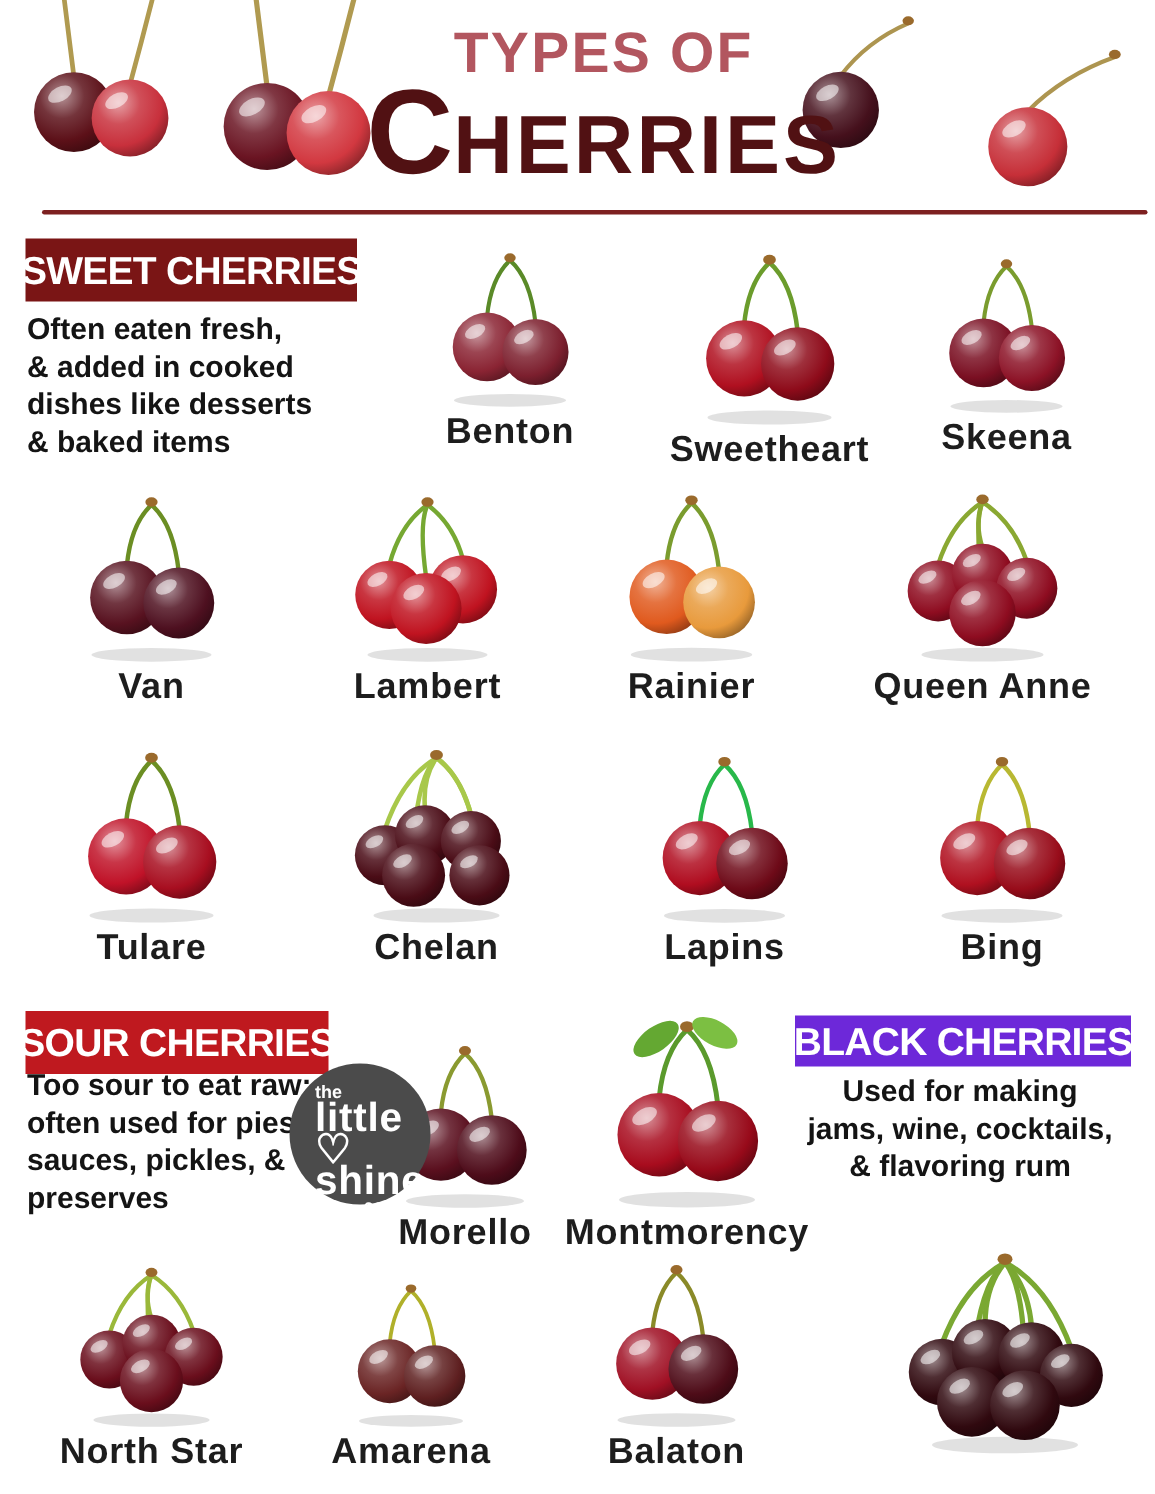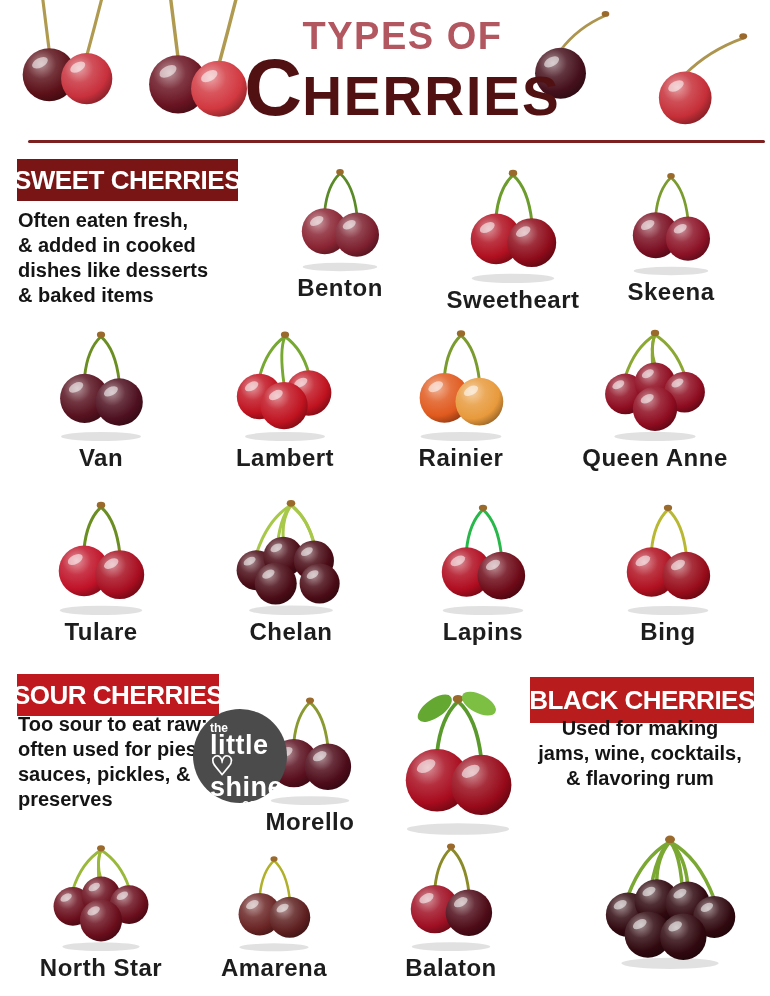--- a/index.html
+++ b/index.html
@@ -15,21 +15,21 @@
   .title-rest{font-size:55px; font-weight:600; letter-spacing:2px;}
   .rule{position:absolute; left:28px; top:140px; width:737px; height:3px; background:#7d2020; border-radius:2px;}
   .decor{position:absolute;}
   
   .banner{
     position:absolute; display:flex; align-items:center; justify-content:center;
     color:#ffffff; font-weight:700; font-size:26px; letter-spacing:-0.5px; white-space:nowrap;
   }
   .banner.sweet{left:17px; top:159px; width:221px; height:42px; background:#7a1515;}
   .banner.sour {left:17px; top:674px; width:202px; height:42px; background:#bf191f;}
-  .banner.black{left:530px; top:677px; width:224px; height:46px; background:#b91c1c;}
+  .banner.black{left:530px; top:677px; width:224px; height:34px; background:#6d28d9;}
   
   .desc{
     position:absolute; font-weight:700; color:#141414; font-size:20px; line-height:25px;
     white-space:pre-line;
   }
   .desc.sweet{left:18px; top:208px; width:225px;}
   .desc.sour {left:18px; top:712px; width:220px;}
   .desc.black{left:524px; top:716px; width:232px; text-align:center;}
   
   .cell{position:absolute; display:flex; flex-direction:column; align-items:center; z-index:1;}
@@ -582,20 +582,21 @@
               <stop offset="70%" stop-color="#980a1a"></stop>
               <stop offset="100%" stop-color="rgb(91,6,16)"></stop>
             </radialGradient>
           </defs>
           <circle cx="44" cy="84" r="27" fill="url(#chg36)"></circle>
           <ellipse cx="34.55" cy="71.85" rx="8.64" ry="4.859999999999999" fill="#ffffff" opacity="0.55" transform="rotate(-28 34.55 71.85)"></ellipse>
           <circle cx="82" cy="88" r="26" fill="url(#chg37)"></circle>
           <ellipse cx="72.9" cy="76.3" rx="8.32" ry="4.68" fill="#ffffff" opacity="0.55" transform="rotate(-28 72.9 76.3)"></ellipse>
         </svg>
       </div>
+    <div class="lbl">Montmorency</div>
   </div>
 
   <div class="cell" style="left:28px; top:836px; width:146px; height:146px;">
     <div class="art">
         <svg viewBox="0 0 124 132" preserveAspectRatio="xMidYMax meet" style="width: 100%; height: 100%; display: block;">
           <ellipse cx="62" cy="126" rx="44" ry="5" fill="#9a9a9a" opacity="0.3"></ellipse>
           <path d="M 62 16 Q 40 30, 30 61" stroke="#9ab83a" stroke-width="3.2" fill="none" stroke-linecap="round"></path>
           <path d="M 62 16 Q 56 30, 62 49" stroke="#9ab83a" stroke-width="3.2" fill="none" stroke-linecap="round"></path>
           <path d="M 62 16 Q 84 30, 94 59" stroke="#9ab83a" stroke-width="3.2" fill="none" stroke-linecap="round"></path>
           <path d="M 62 16 Q 56 30, 62 75" stroke="#9ab83a" stroke-width="3.2" fill="none" stroke-linecap="round"></path>

